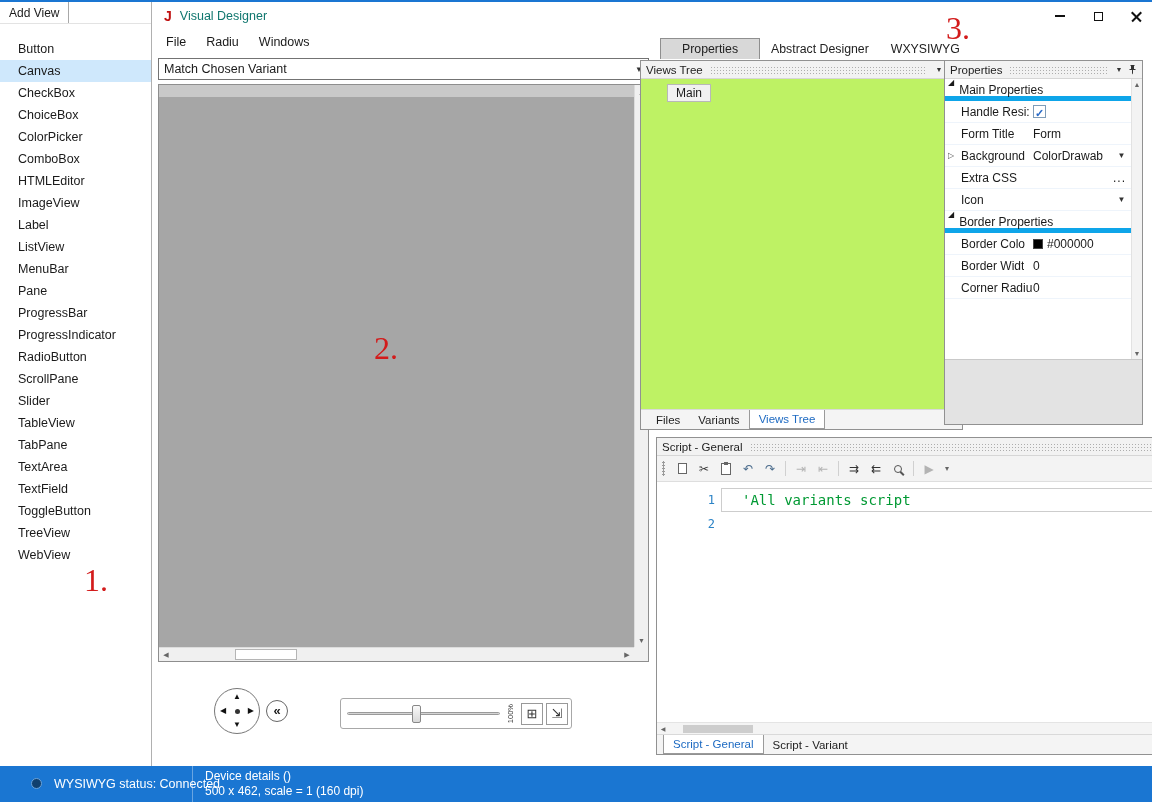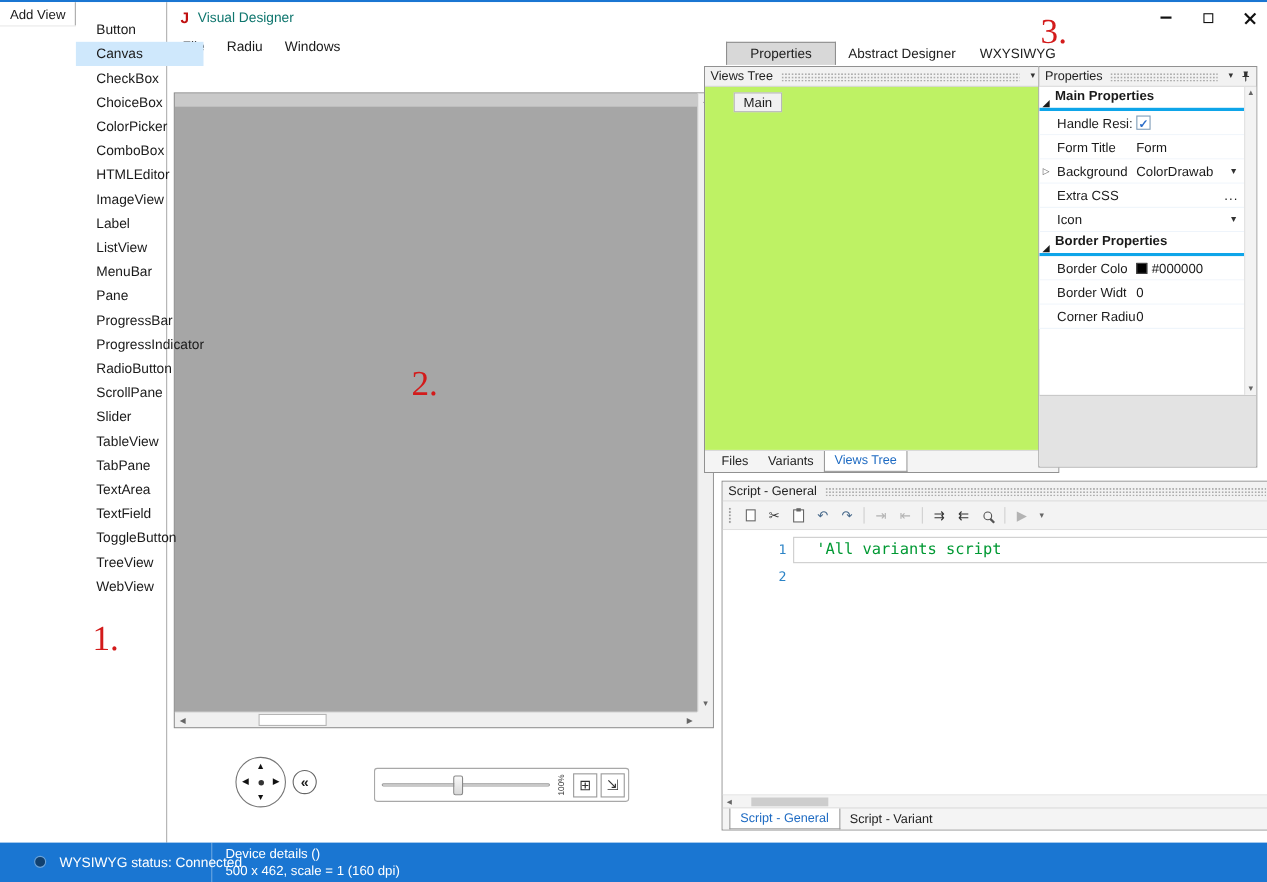--- a/index.html
+++ b/index.html
@@ -3,21 +3,21 @@
 <meta charset="utf-8">
 <style>
   *{box-sizing:border-box;margin:0;padding:0}
   html,body{background:#ddd}
   #root{position:relative;width:1152px;height:802px;background:#fff;overflow:hidden;
         font-family:"Liberation Sans",sans-serif;font-size:12px;color:#1a1a1a}
   .topline{position:absolute;left:0;top:0;width:100%;height:2px;background:var(--accent,#1a76d2)}
 
   
   .palette{position:absolute;left:0;top:2px;width:152px;height:764px;background:#fff;
-           border-right:1px solid #b0b0b0;display:flex;flex-direction:row;z-index:2}
+           border-right:1px solid #b0b0b0;display:flex;flex-direction:column;z-index:2}
   .palette-header{height:22px;border-bottom:1px solid #e3e3e3;display:flex}
   .palette-tab{padding:4px 9px 0 9px;font-size:12px;border-right:1px solid #a8a8a8;background:#fff;white-space:nowrap}
   .palette-list{flex:1;padding-top:14px}
   .palette-item{height:22px;line-height:22px;padding-left:18px;font-size:12.5px;white-space:nowrap}
   .palette-item.selected{background:var(--selection,#cfe8fc)}
 
   
   .annotation{position:absolute;color:var(--annotation,#d31b1b);font-family:"Liberation Serif",serif;
               font-size:32px;z-index:6;line-height:1}
   .a1{left:84px;top:564px}.a2{left:374px;top:332px}.a3{left:946px;top:12px}
@@ -110,21 +110,21 @@
              background:#f1f1f1;font-size:12px}
 
   
   .props-panel{left:944px;top:60px;width:199px;height:365px}
   .props-body{flex:1;display:flex;flex-direction:column;background:#fff}
   .props-gridwrap{height:280px;position:relative}
   .props-grid{position:absolute;left:0;top:0;right:11px}
   .prow{position:relative;height:22px;line-height:22px;border-bottom:1px solid #eef4fb;font-size:12px;background:#fff}
   .prow .plabel{position:absolute;left:16px;max-width:74px;white-space:nowrap;overflow:hidden}
   .prow .pval{position:absolute;left:88px;right:2px;top:0;height:100%;display:flex;align-items:center}
-  .prow.cat{display:flex;align-items:flex-end;gap:5px;padding-left:3px;font-weight:bold;border-bottom:3px solid #0ea5e9}
+  .prow.cat{display:flex;align-items:flex-start;gap:5px;padding-left:3px;font-weight:normal;border-bottom:5px solid #0ea5e9}
   .cat-arrow{font-size:8px;line-height:8px}
   .cat-arrow::before{content:"◢"}
   .expander{position:absolute;left:3px;top:0;color:#555;font-size:8px}
   .expander::before{content:"▷"}
   .checkbox{width:13px;height:13px;border:1px solid #7f9db9;background:#fff;position:relative}
   .checkbox.checked::after{content:"✓";position:absolute;left:1px;top:-4px;font-size:11px;color:#2b6cc8;font-weight:bold}
   .row-dd{margin-left:auto;width:15px;text-align:center;color:#333;font-size:8px}
   .row-dd::before{content:"▼"}
   .ellipsis-btn{margin-left:auto;padding-right:3px;letter-spacing:1px}
   .swatch{width:10px;height:10px;border:1px solid #444;margin-right:4px;background:#000}
@@ -230,20 +230,24 @@
         </span>
     </div>
   </div>
 
   <div class="menubar">
     <span class="menu-item">File</span>
     <span class="menu-item">Radiu</span>
     <span class="menu-item">Windows</span>
   </div>
 
+  <div class="variant-select">
+    <span class="vd-text">Match Chosen Variant</span>
+    <span class="vd-arrow"></span>
+  </div>
 
   <div class="canvas-frame">
     <div class="canvas-main">
       <div class="canvas-topstrip"></div>
     </div>
     <div class="sbv">
       <div class="sb-btn ar-up"></div>
       <div class="sb-track"></div>
       <div class="sb-btn ar-down"></div>
     </div>

